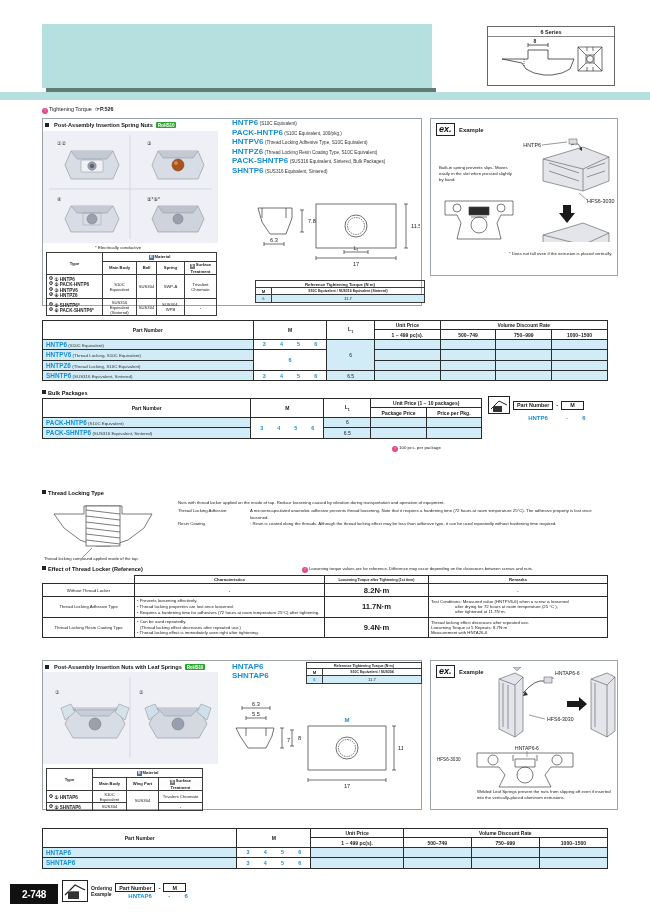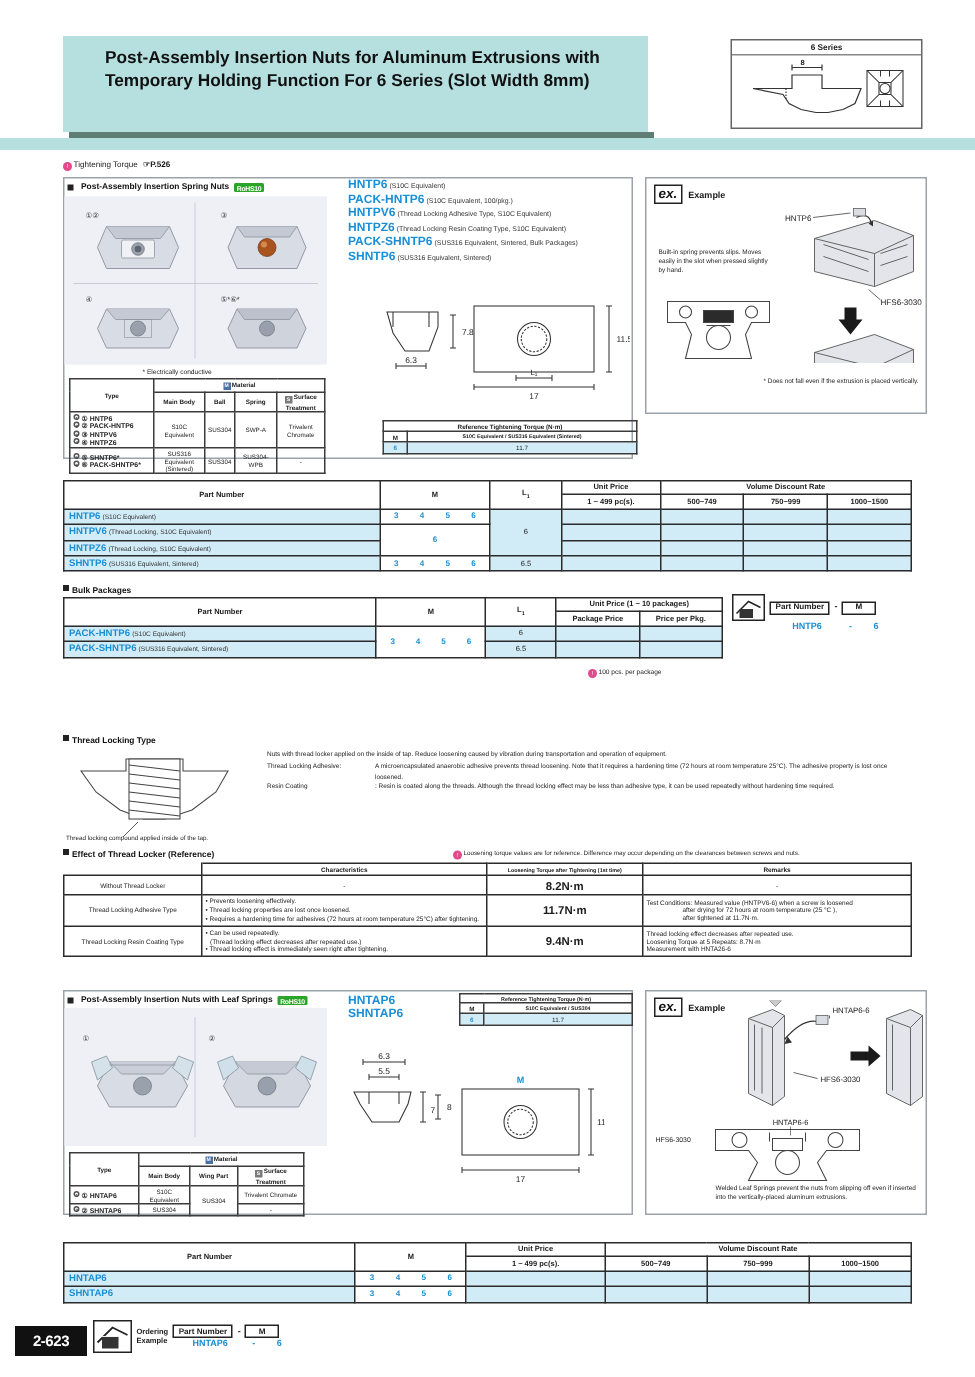--- a/index.html
+++ b/index.html
@@ -191,21 +191,20 @@
 
   svg { display:block; }
 </style>
 </head>
 <body>
 
 <div class="page">
 
   <div class="hdr-band"></div>
   <div class="hdr-shadow"></div>
-  <div class="hdr-title">Post-Assembly Insertion Nuts for Aluminum Extrusions with Temporary Holding Function For 6 Series (Slot Width 8mm)</div>
 
   <div class="series-box">
     <div class="series-label">6 Series</div>
     <div class="series-art">
       <svg width="126" height="44" viewBox="0 0 126 44">
         <g stroke="#333" fill="none" stroke-width="0.8">
           <line x1="40" y1="8" x2="60" y2="8"></line>
           <path d="M40 6 L40 10 M60 6 L60 10"></path>
           <path d="M14 22 L40 22 L40 13 L60 13 L60 22 L86 22 L82 32 L74 36 L64 38 L56 38 L46 36 L38 32 L34 26 Z"></path>
           <path d="M36 22 L36 30" stroke-dasharray="1,1"></path>
@@ -889,21 +888,21 @@
         </td>
         <td class="fill"></td>
         <td class="fill"></td>
         <td class="fill"></td>
         <td class="fill"></td>
       </tr>
     </tbody>
       </table>
   </div>
 
-  <div class="pagetab">2-623</div>
+  <div class="pagetab">2-748</div>
 
   <div class="ord2">
     <div class="ord-ico">
       <svg width="24" height="20" viewBox="0 0 24 20">
         <path d="M2 14 L12 4 L22 9" stroke="#222" fill="none" stroke-width="1.2"></path>
         <rect x="5" y="10" width="11" height="8" fill="#333"></rect>
         <path d="M5 10 L16 10" stroke="#fff" stroke-width="0.6"></path>
       </svg>
     </div>
     <div class="ord-lbl">

